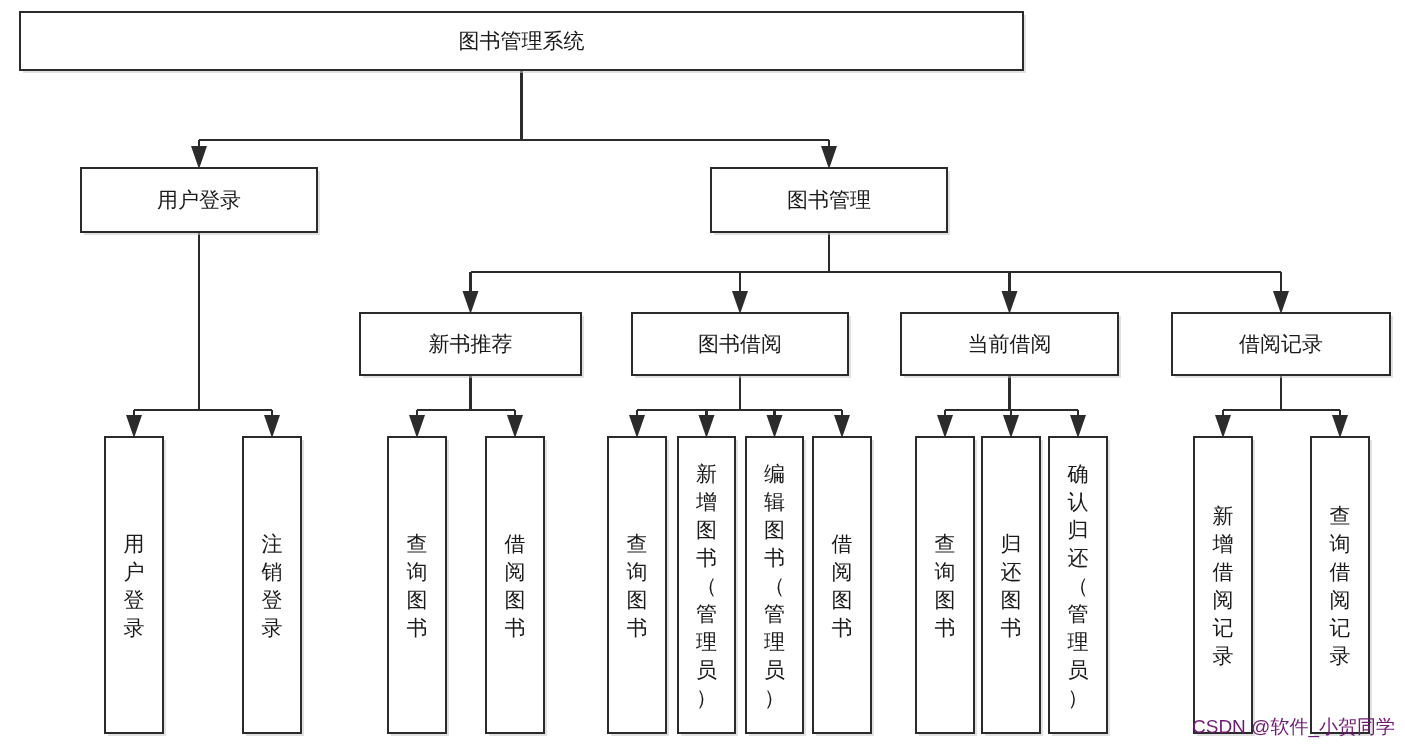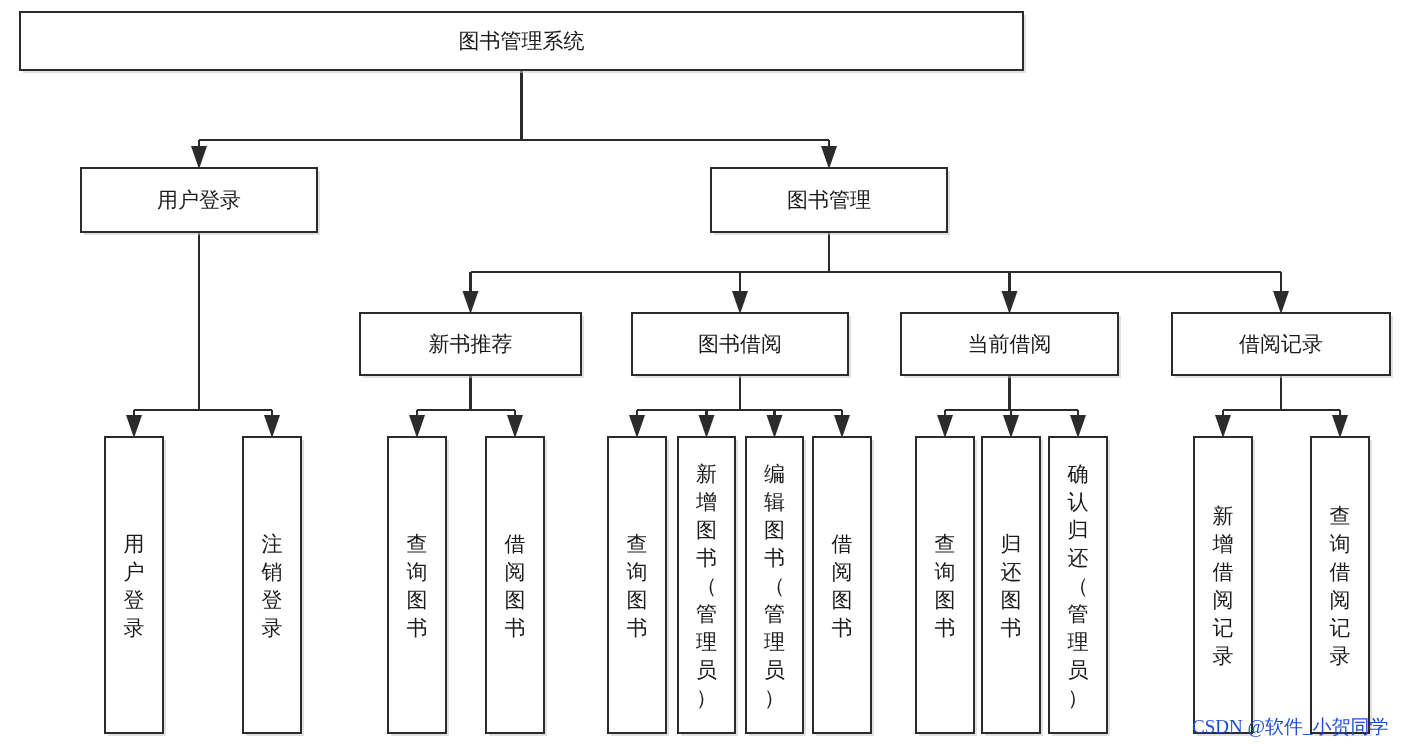--- a/index.html
+++ b/index.html
@@ -51,23 +51,23 @@
   }
   .node-label-h {
     font-family: "Liberation Sans", "DejaVu Sans", sans-serif;
     font-size: 21px;
     fill: #1a1a1a;
     text-anchor: middle;
     dominant-baseline: middle;
   }
   .watermark-text {
     position: absolute;
-    font-family: Liberation Serif, serif;
+    font-family: Liberation Sans, sans-serif;
     font-size: 19px;
-    color: #1d4ed8;
+    color: #701a75;
     white-space: nowrap;
     user-select: none;
     pointer-events: none;
   }
 </style>
 </head>
 <body>
 
 <div id="diagram-root">
   <svg id="flowchart" viewBox="0 0 1405 747" xmlns="http://www.w3.org/2000/svg">

